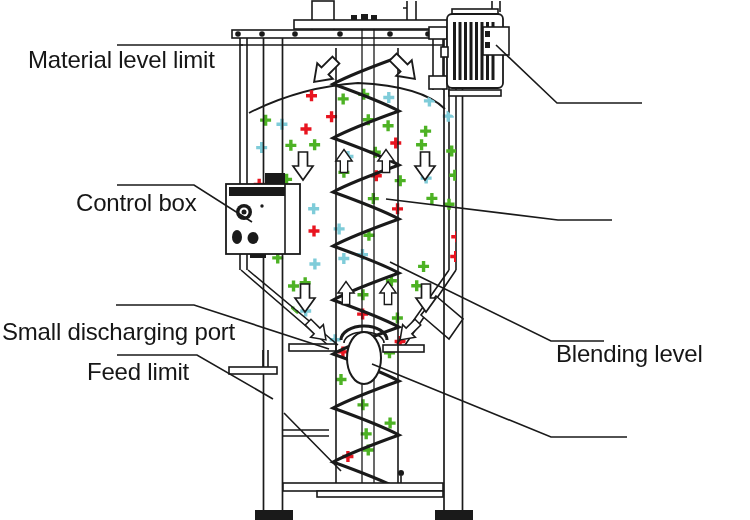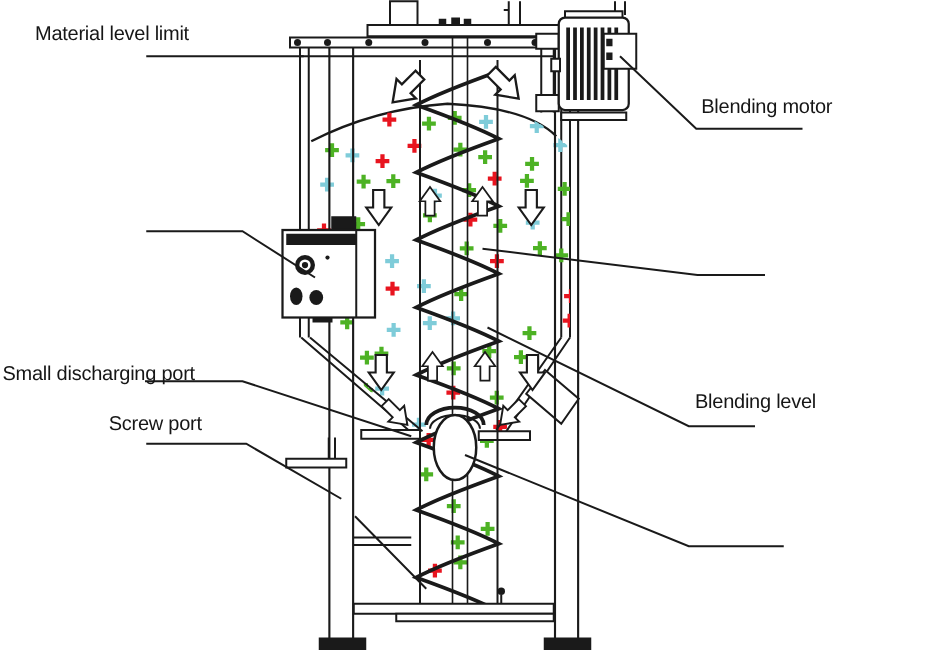--- a/index.html
+++ b/index.html
@@ -1,20 +1,20 @@
 <!DOCTYPE html>
 <html style="--line: #1a1a1a;"><head>
 <meta charset="utf-8">
 <style>
   html,body{margin:0;padding:0;background:#fff;}
   .stage{position:relative;width:750px;height:520px;background:#fff;overflow:hidden;
          font-family:"Liberation Sans",sans-serif;}
   .stage svg{position:absolute;left:0;top:0;}
-  .label{position:absolute;font-size:16px;line-height:26px;color:#161616;
-         letter-spacing:-0.2px;white-space:nowrap;}
+  .label{position:absolute;font-size:24px;line-height:26px;color:#161616;
+         letter-spacing:-0.2px;white-space:nowrap;margin-top:32px;}
   
   .s{stroke:var(--line,#1a1a1a);stroke-width:1.6;fill:none;}
   .s2{stroke:var(--line,#1a1a1a);stroke-width:1.9;fill:none;}
   .f{fill:var(--line,#1a1a1a);stroke:none;}
   .w{fill:#ffffff;stroke:var(--line,#1a1a1a);stroke-width:1.6;}
 </style>
 </head>
 <body style="background: rgb(255, 255, 255);">
 
 <div class="stage">
@@ -222,17 +222,17 @@
       <path class="s" d="M116 305 H194 L329 349"></path>
       <path class="s" d="M117 355 H197 L273 399"></path>
       <path class="s" d="M496 45 L557 103 H642"></path>
       <path class="s" d="M386 199 L558 220 H612"></path>
       <path class="s" d="M390 262 L551 341 H604"></path>
       <path class="s" d="M372 364 L551 437 H627"></path>
     </g>
   </svg>
 
   <div class="label" style="left:28px;top:15px">Material level limit</div>
+  <div class="label" style="left:76px;top:158px">Control box</div>
   <div class="label" style="left:2px;top:287px">Small discharging port</div>
-  <div class="label" style="left:87px;top:327px">Screw port</div>
-  <div class="label" style="left:561px;top:73px">Blending motor</div>
+  <div class="label" style="left:87px;top:327px">Feed limit</div>
   <div class="label" style="left:556px;top:309px">Blending level</div>
 </div>
 
 </body></html>

